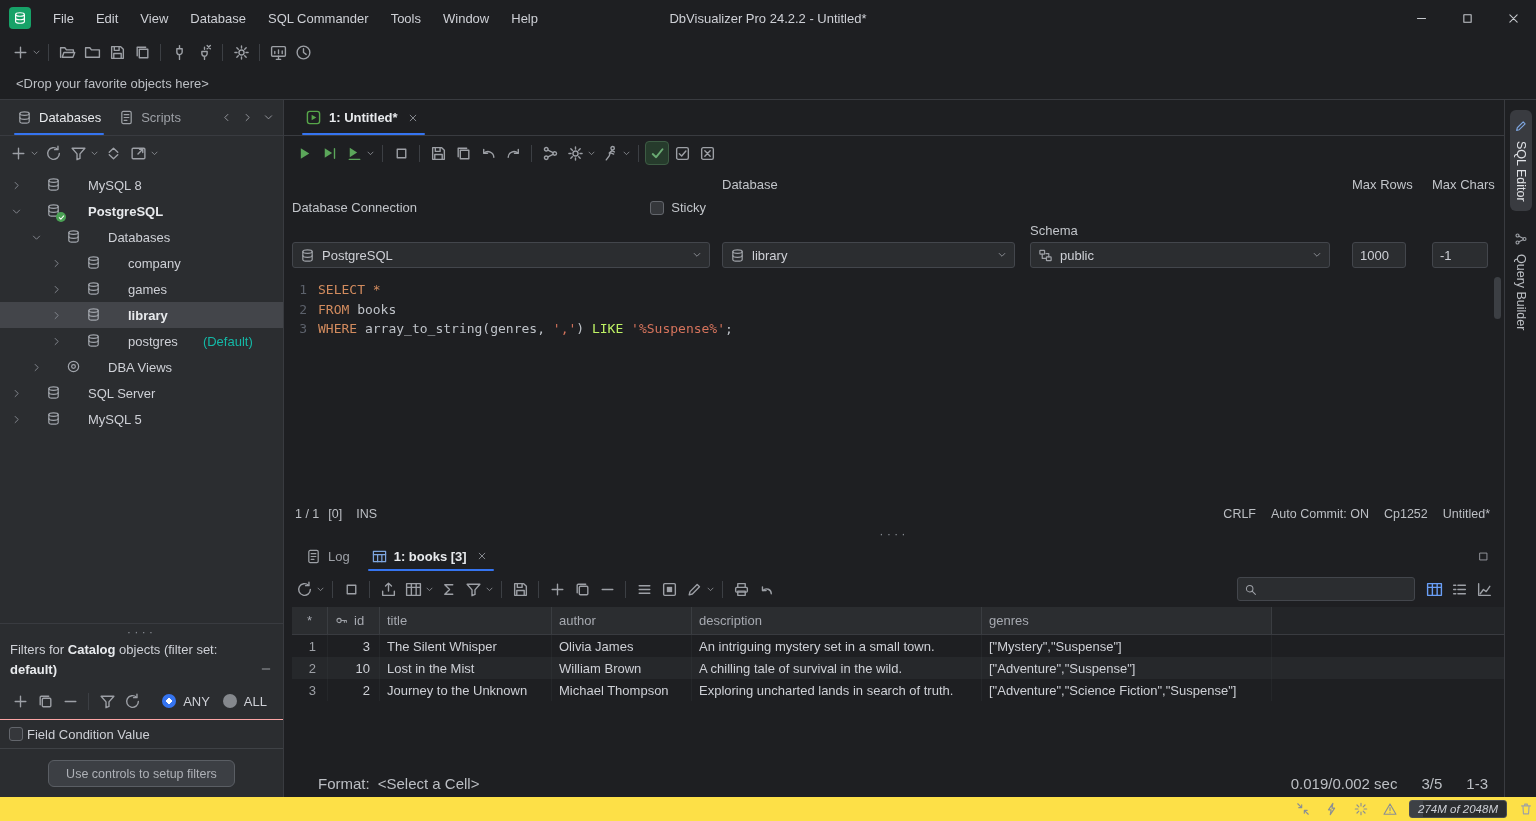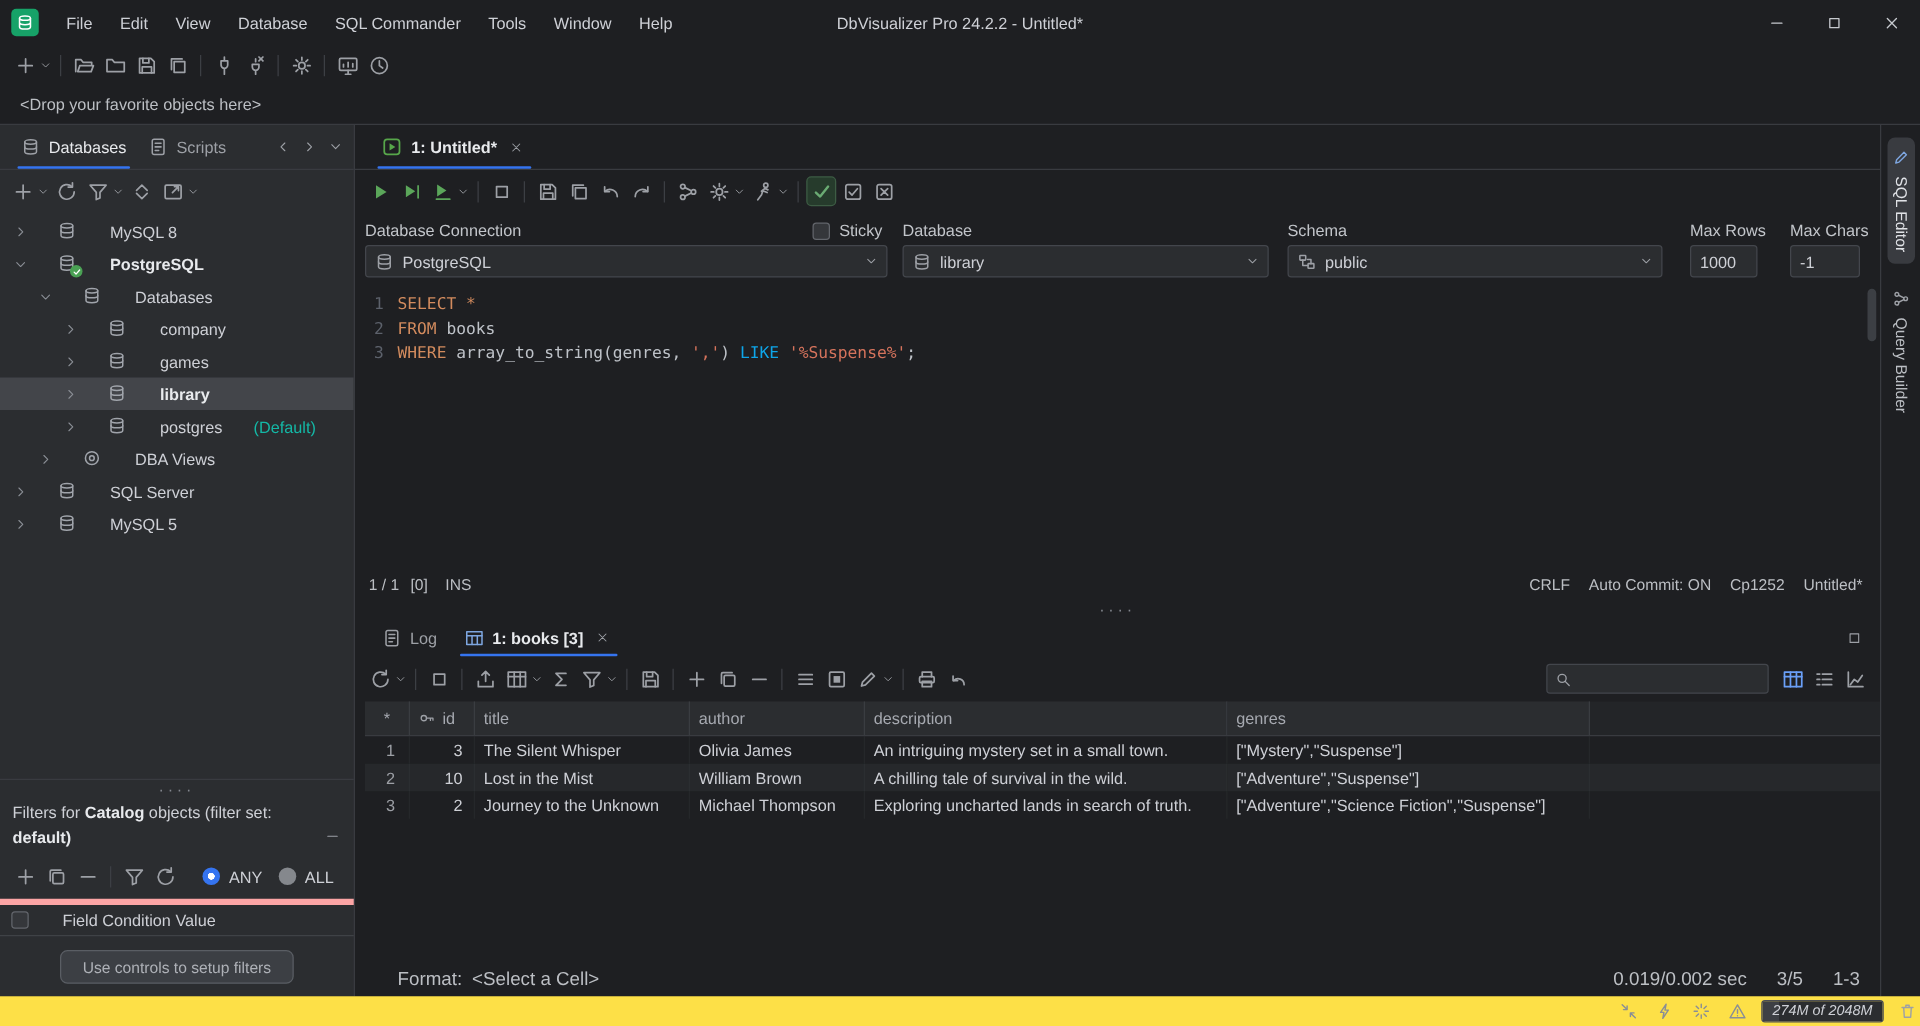--- a/index.html
+++ b/index.html
@@ -63,54 +63,54 @@
   .dots{height:15px;display:flex;align-items:center;justify-content:center;color:#84888f;letter-spacing:3px;font-size:13px;}
   .filters-title{padding:1px 26px 5px 10px;line-height:20px;color:#ced0d6;position:relative;}
   .filters-min{position:absolute;right:7px;bottom:6px;width:16px;height:16px;color:#9da0a6;}
   .filters-min svg{width:12px;height:12px;}
   .filters-toolbar{height:32px;display:flex;align-items:center;padding:0 8px;gap:1px;}
   .radio-group{margin-left:auto;display:flex;align-items:center;gap:7px;padding-right:2px;}
   .radio{width:14px;height:14px;border-radius:50%;flex:0 0 14px;}
   .radio.on{background:radial-gradient(circle at 50% 50%, #ffffff 0 2.6px, #3574f0 2.9px);}
   .radio.off{background:#85888d;}
   .radio-label{color:#ced0d6;margin-right:6px;}
-  .field-row{height:30px;border-top:5px solid #fca5a5;border-bottom:1px solid #3f4246;display:flex;align-items:center;gap:27px;padding:0 9px;margin-top:2px;}
+  .field-row{height:30px;border-top:1px solid #fca5a5;border-bottom:1px solid #3f4246;display:flex;align-items:center;gap:4px;padding:0 9px;margin-top:2px;}
   .cb{width:14px;height:14px;border:1px solid #63666c;border-radius:3px;background:#35373b;flex:0 0 14px;}
   .btn-wrap{padding:11px 0 0;display:flex;justify-content:center;}
   .setup-btn{height:27px;padding:0 17px;background:#3c3f44;border:1px solid #5a5e64;border-radius:6px;color:#aeb1b7;font:12.5px "Liberation Sans",sans-serif;}
   
   .main{flex:1;display:flex;flex-direction:column;min-width:0;background:#1e1f22;}
   .editor-tabs{flex:0 0 36px;display:flex;align-items:stretch;padding-left:14px;border-bottom:1px solid #393b40;}
   .e-tab{display:flex;align-items:center;gap:7px;padding:0 8px;color:#e8eaed;font-weight:bold;position:relative;}
   .e-tab::after{content:"";position:absolute;left:4px;right:4px;bottom:0;height:2px;background:#3574f0;border-radius:1px;}
   .tab-close{width:16px;height:16px;display:flex;align-items:center;justify-content:center;color:#9da0a6;font-weight:normal;}
   .tab-close svg{width:10px;height:10px;}
   .e-tab .icon{width:16px;height:16px;}
   .editor-toolbar{flex:0 0 34px;display:flex;align-items:center;padding:0 8px;gap:1px;}
   
   .conn-labels{display:flex;padding:7px 0 1px 8px;color:#c2c5ca;white-space:nowrap;}
   .lc1{width:418px;display:flex;align-items:center;}
   .lc1 .sticky{margin-left:auto;display:flex;align-items:center;gap:7px;padding-right:4px;}
   .gap12{width:12px;flex:0 0 12px;} .gap15{width:15px;flex:0 0 15px;} .gap22{width:22px;flex:0 0 22px;} .gap26{width:26px;flex:0 0 26px;}
-  .lc2{width:293px;} .lc3{width:300px;} .lc4{width:54px;overflow:visible;} .lc5{width:56px;overflow:visible;}
+  .lc2{width:293px;} .lc3{width:300px;margin-top:46px;} .lc4{width:54px;overflow:visible;} .lc5{width:56px;overflow:visible;}
   .conn-row{display:flex;padding:3px 0 6px 8px;align-items:center;}
   .field{height:26px;background:#2b2d30;border:1px solid #43464c;border-radius:3px;display:flex;align-items:center;padding:0 7px;gap:7px;color:#ced0d6;}
   .field .icon{color:#9da0a6;}
   .field .chev{margin-left:auto;color:#9da0a6;}
   .field .chev svg{width:10px;height:10px;}
   .f1{width:418px;} .f2{width:293px;} .f3{width:300px;}
   .inp{height:26px;background:#2b2d30;border:1px solid #43464c;border-radius:3px;display:flex;align-items:center;padding:0 7px;}
   .i4{width:54px;} .i5{width:56px;}
   .inp input{width:100%;background:transparent;border:none;outline:none;color:#ced0d6;font:13px "Liberation Sans",sans-serif;padding:0;}
   
   .sql-editor{flex:0 0 228px;display:flex;position:relative;background:#1e1f22;}
   .gutter{flex:0 0 30px;padding:6px 7px 0 0;text-align:right;color:#5c616b;font:13px "DejaVu Sans Mono",monospace;line-height:19.5px;}
   .code{flex:1;padding:6px 0 0 4px;font:13px "DejaVu Sans Mono",monospace;line-height:19.5px;white-space:pre;overflow:hidden;}
   .code div{height:19.5px;}
-  .tok-kw{color:#d28b5e;} .tok-str{color:#d5735c;} .tok-op{color:#0ea5e9;} .tok-txt{color:#bec2c8;}
+  .tok-kw{color:#d28b5e;} .tok-str{color:#d5735c;} .tok-op{color:#bef264;} .tok-txt{color:#bec2c8;}
   .v-scroll{position:absolute;right:2px;top:3px;bottom:3px;width:10px;}
   .v-thumb{width:7px;height:42px;background:#3c3f44;border-radius:4px;margin:0 auto;}
   .editor-status{flex:0 0 24px;display:flex;align-items:center;padding:0 14px 0 11px;color:#bcbfc4;font-size:12.5px;}
   .es-left{display:flex;gap:9px;align-items:center;}
   .es-mode{margin-left:14px;}
   .es-right{margin-left:auto;display:flex;gap:15px;}
   .h-splitter{flex:0 0 12px;display:flex;align-items:center;justify-content:center;color:#84888f;letter-spacing:3px;font-size:13px;}
   
   .results-tabs{flex:0 0 30px;display:flex;align-items:center;padding-left:14px;gap:6px;}
   .r-tab{display:flex;align-items:center;gap:7px;padding:0 8px;height:100%;color:#9da0a6;position:relative;}

